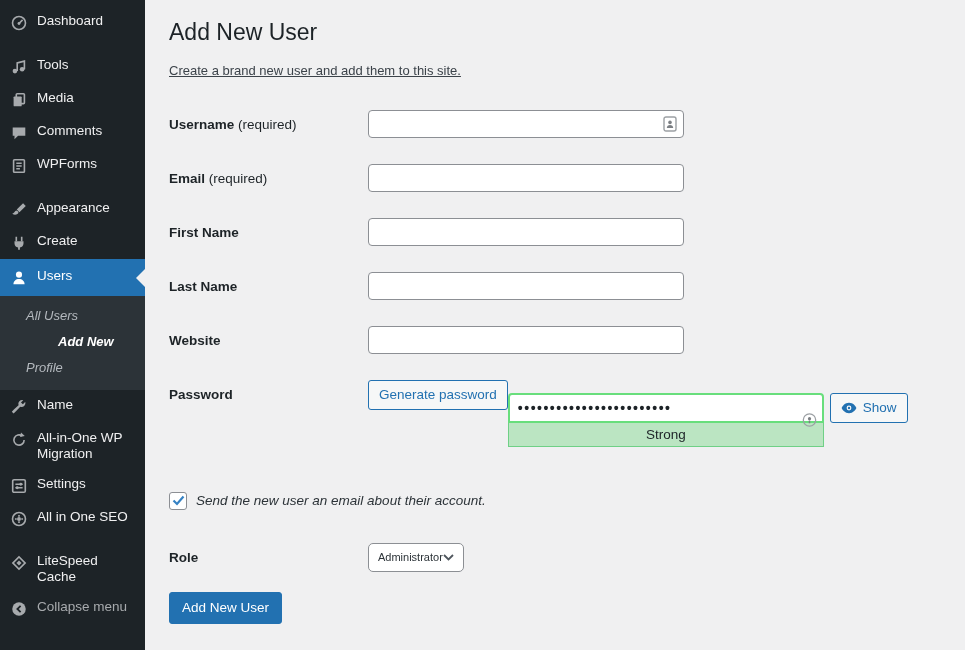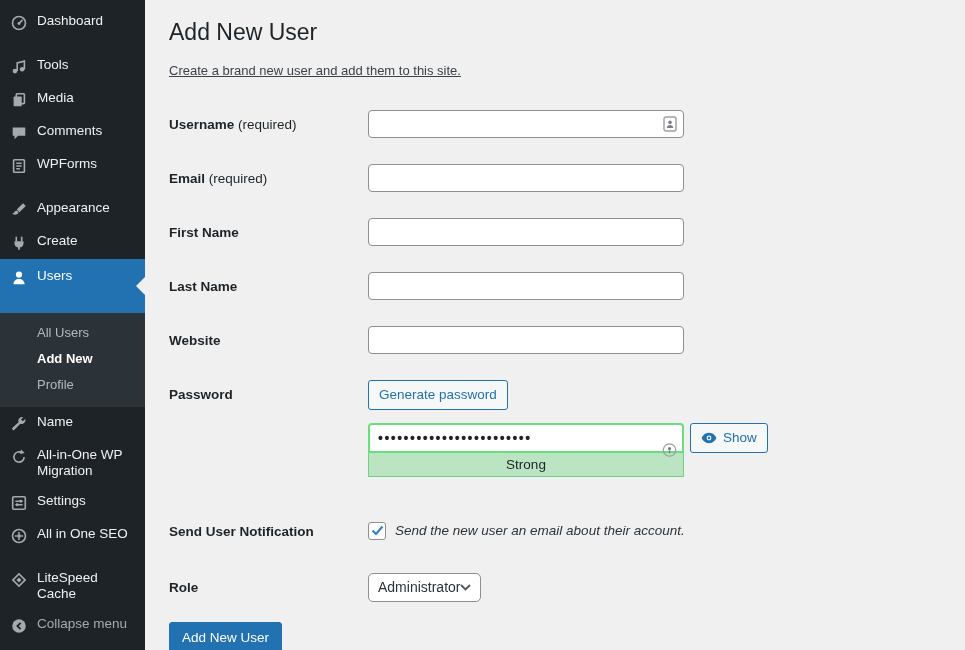--- a/index.html
+++ b/index.html
@@ -18,33 +18,33 @@
   }
   .menu-item {
     display:flex; align-items:flex-start; gap:9px;
     padding:7px 8px 7px 9px; font-size:13.5px; line-height:16px;
     cursor:pointer; position:relative; color:#f0f0f1;
   }
   .menu-item .mi { width:19px; height:19px; flex:none; display:flex; align-items:center; justify-content:center; }
   .menu-item svg { display:block; }
   .icon-fill { fill:#a7aaad; }
   .icon-stroke { stroke:#a7aaad; fill:none; stroke-width:1.8; }
-  .menu-item.active { background:#2271b1; color:#fff; padding-top:9px; padding-bottom:26px; }
+  .menu-item.active { background:#2271b1; color:#fff; padding-top:9px; padding-bottom:9px; }
   .menu-item.active .icon-fill { fill:#ffffff; }
   .menu-item.active .notch {
     position:absolute; right:0; top:50%; transform:translateY(-50%);
     width:0; height:0; border:9px solid transparent; border-left:0;
     border-right:9px solid #f0f0f1;
   }
   .sep { height:11px; }
   .submenu { background:#2c3338; padding:7px 0 9px; }
   .submenu-item {
-    padding:6px 8px 6px 37px; font-size:13px; color:#b4b9be; cursor:pointer; line-height:14px;
-  }
-  .submenu-item.current { color:#ffffff; font-weight:bold; }
+    padding:6px 8px 6px 26px; font-size:13px; color:#b4b9be; cursor:pointer; line-height:14px;font-style:italic;
+  }
+  .submenu-item.current { color:#ffffff; font-weight:bold;margin-left:32px; }
   .menu-item.dim { color:#a7aaad; }
 
   
   .main { flex:1; padding:0 24px; }
   h1.page-title { font-size:23px; font-weight:400; color:#1d2327; margin:19px 0 0; line-height:1.2; }
   .subtitle { margin:16px 0 0; font-size:13px; color:#3c434a;text-decoration:underline; }
 
   .form { margin-top:32px; }
   .frow { display:flex; align-items:center; min-height:28px; margin-bottom:26px; }
   .frow.top { align-items:flex-start; }
@@ -66,21 +66,21 @@
     border:1px solid #2271b1; border-radius:3px; color:#2271b1;
     font-size:13.5px; cursor:pointer; font-family:"Liberation Sans", sans-serif;
   }
   .btn-primary {
     display:inline-flex; align-items:center; height:32px; padding:0 12px;
     background:#2271b1; border:1px solid #2271b1; border-radius:3px;
     color:#fff; font-size:13.5px; cursor:pointer; font-family:"Liberation Sans", sans-serif;
   }
 
   
-  .pw-col { display:flex; flex-direction:column; }
+  .pw-col { display:flex; flex-direction:row; }
   .pw-line { display:flex; align-items:flex-start; gap:6px; margin-top:13px; }
   .pw-wrap { position:relative; width:316px; }
   input.pw {
     width:316px; height:30px; border:2px solid #68de7c; border-radius:4px 4px 0 0;
     background:#fff; padding:0 26px 0 8px; font-size:14px; letter-spacing:1.5px;
     font-weight:bold; color:#1d2327; outline:none; font-family:"Liberation Sans", sans-serif;
   }
   .strength {
     width:316px; height:24px; background:#bbe5c2; border:1px solid #6fd086; border-top:none;
     display:flex; align-items:center; justify-content:center;
@@ -93,21 +93,21 @@
   .checkbox {
     width:18px; height:18px; background:#fff; border:1px solid #8c8f94; border-radius:3px;
     display:flex; align-items:center; justify-content:center; cursor:pointer; flex:none;
   }
   .cb-text { font-size:13.5px; color:#2c3338; }
 
   
   .select {
     display:inline-flex; align-items:center; gap:0; height:29px; padding:0 9px;
     background:#fff; border:1px solid #8c8f94; border-radius:5px;
-    font-size:14px; color:#2c3338; cursor:pointer;
+    font-size:11px; color:#2c3338; cursor:pointer;
   }
   .row-notif { margin-bottom:28px; }
   .row-role { margin-bottom:20px; }
 </style>
 </head>
 <body>
 
 <div class="app">
 
   <aside class="sidebar">
@@ -357,23 +357,20 @@
                     <circle cx="10" cy="7" r="1.5" fill="#2271b1"></circle>
                   </svg>
               </span>
               <span>Show</span>
             </button>
           </div>
         </div>
       </div>
 
       <div class="frow row-notif">
-        <div class="fth">
-          <span>Send User Notification</span>
-        </div>
         <div class="cb-line">
           <span class="checkbox">
             <svg width="13" height="11" viewBox="0 0 13 11">
                 <path d="M1.5 5.5 L5 9 L11.5 1.5" fill="none" stroke="#3582c4" stroke-width="2.2"></path>
               </svg>
           </span>
           <span class="cb-text">Send the new user an email about their account.</span>
         </div>
       </div>
 

